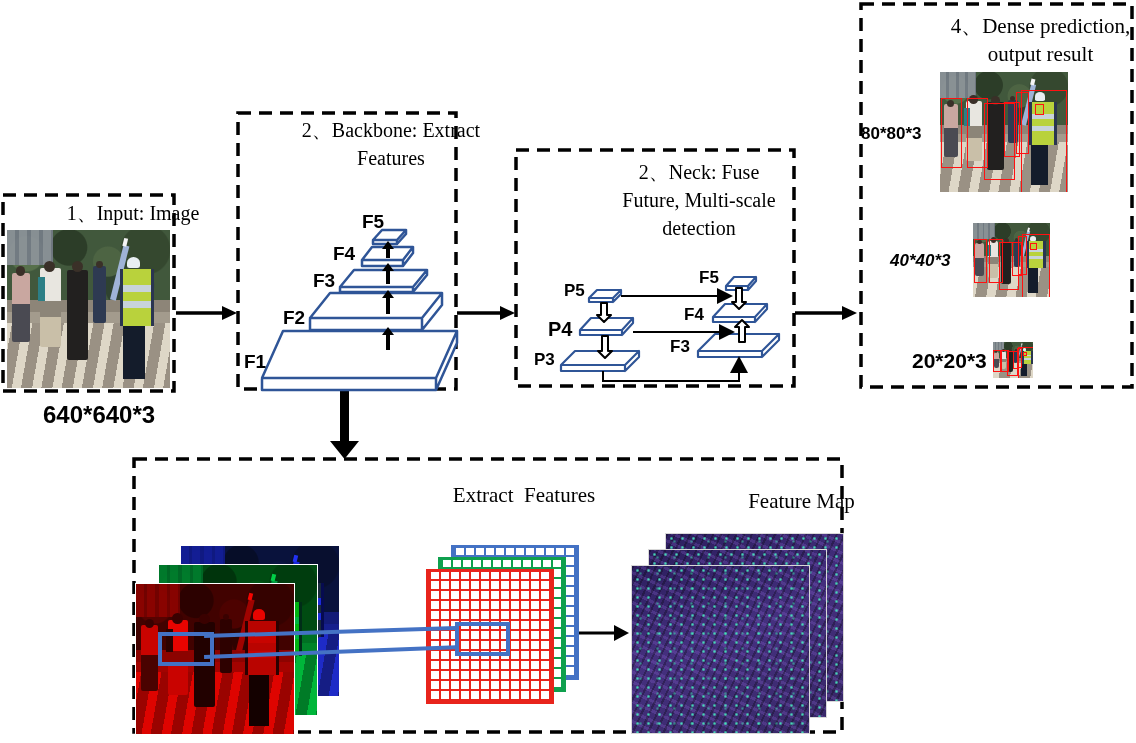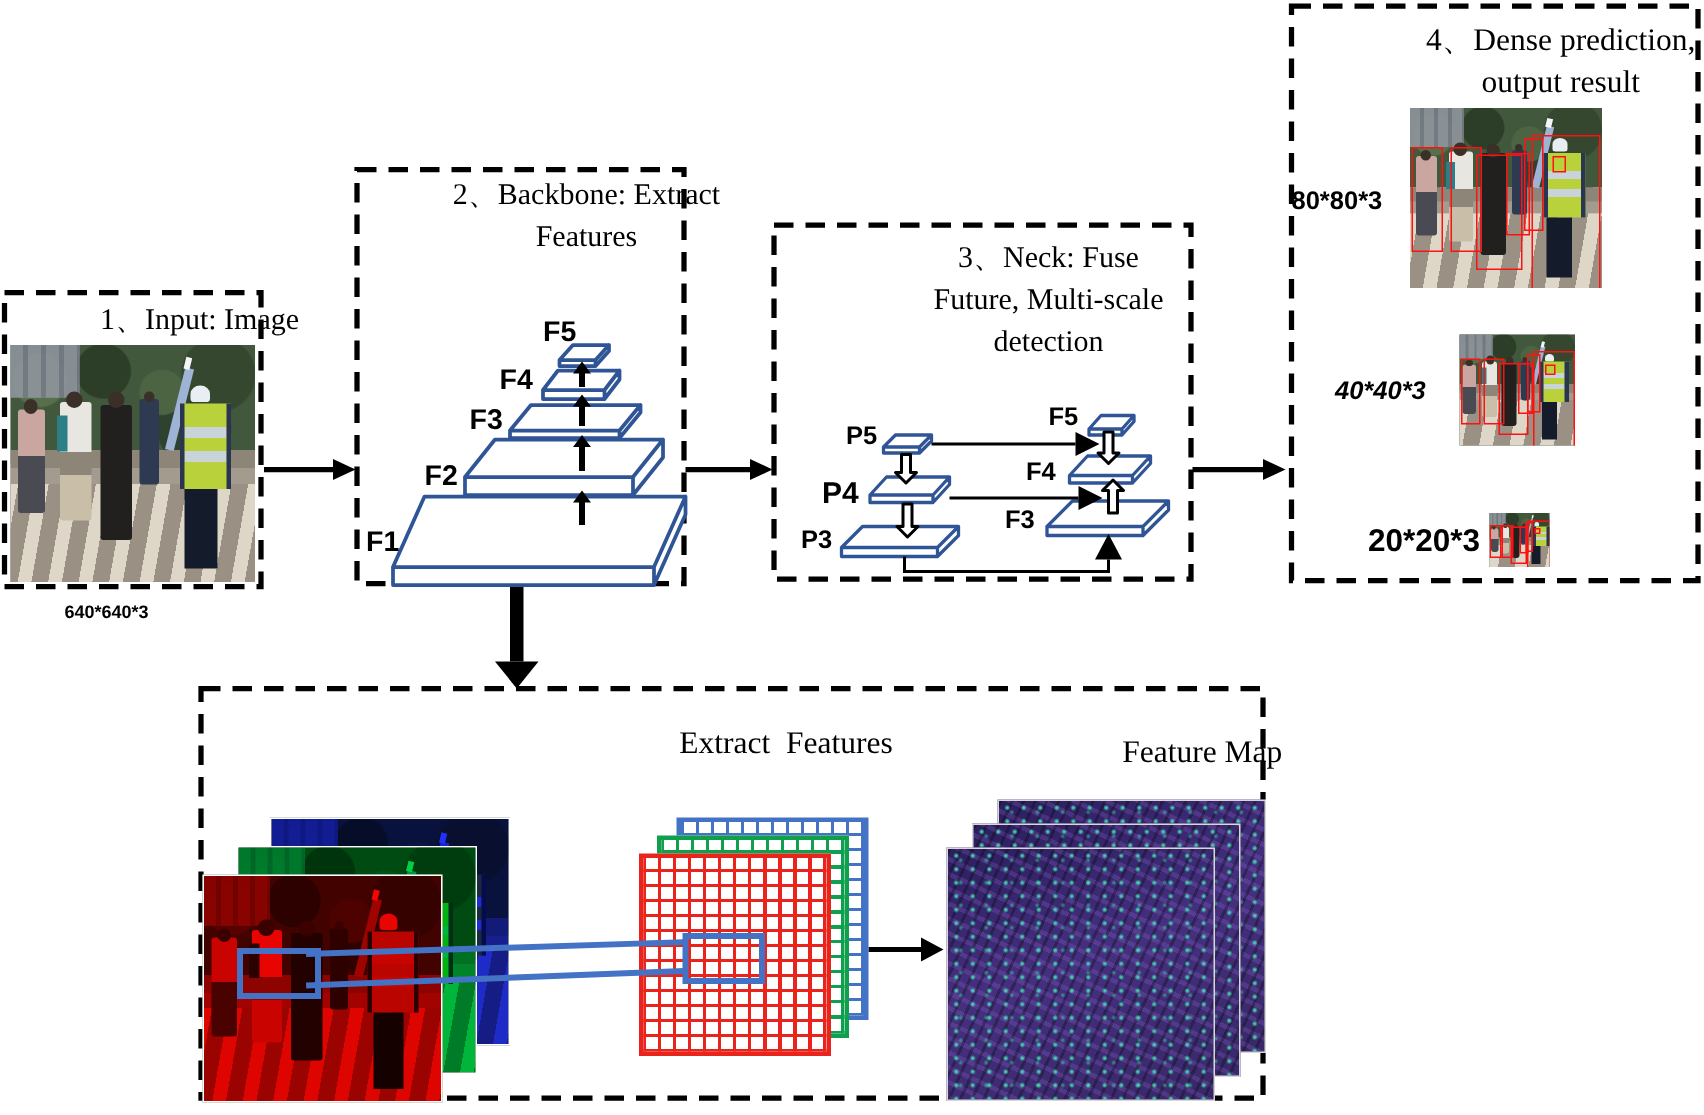--- a/index.html
+++ b/index.html
@@ -165,31 +165,31 @@
       <path d="M730,373 L748,373 L739,356 Z" fill="#000"></path>
     </g>
 
     <g>
       <line x1="552" y1="633" x2="614" y2="633" stroke="#000" stroke-width="3.2"></line>
       <path d="M614,625 L614,641 L629,633 Z" fill="#000"></path>
     </g>
   </svg>
 
   <div class="title" style="left:5px;top:199px;width:168px;">1、Input: Image</div>
-  <div class="lbl" style="left:43px;top:401px;font-size:12px;">640*640*3</div>
+  <div class="lbl" style="left:43px;top:401px;font-size:24px;">640*640*3</div>
 
   <div class="title" style="left:238px;top:116px;width:218px;">2、Backbone: Extract</div>
   <div class="title" style="left:238px;top:144px;width:218px;">Features</div>
   <div class="lbl" style="left:244px;top:351px;font-size:19px;">F1</div>
   <div class="lbl" style="left:283px;top:307px;font-size:19px;">F2</div>
   <div class="lbl" style="left:313px;top:270px;font-size:19px;">F3</div>
   <div class="lbl" style="left:333px;top:243px;font-size:19px;">F4</div>
   <div class="lbl" style="left:362px;top:211px;font-size:19px;">F5</div>
 
-  <div class="title" style="left:516px;top:158px;width:278px;">3、Neck: Fuse</div>
+  <div class="title" style="left:516px;top:158px;width:278px;">2、Neck: Fuse</div>
   <div class="title" style="left:516px;top:214px;width:278px;">detection</div>
   <div class="title" style="left:516px;top:186px;width:278px;">Future, Multi-scale</div>
   <div class="lbl" style="left:564px;top:281px;font-size:17px;">P5</div>
   <div class="lbl" style="left:548px;top:318px;font-size:20px;">P4</div>
   <div class="lbl" style="left:534px;top:350px;font-size:17px;">P3</div>
   <div class="lbl" style="left:699px;top:268px;font-size:17px;">F5</div>
   <div class="lbl" style="left:684px;top:305px;font-size:17px;">F4</div>
   <div class="lbl" style="left:670px;top:337px;font-size:17px;">F3</div>
 
   <div class="title" style="left:861px;top:12px;width:271px;font-size:21px;">4、Dense prediction,</div>

